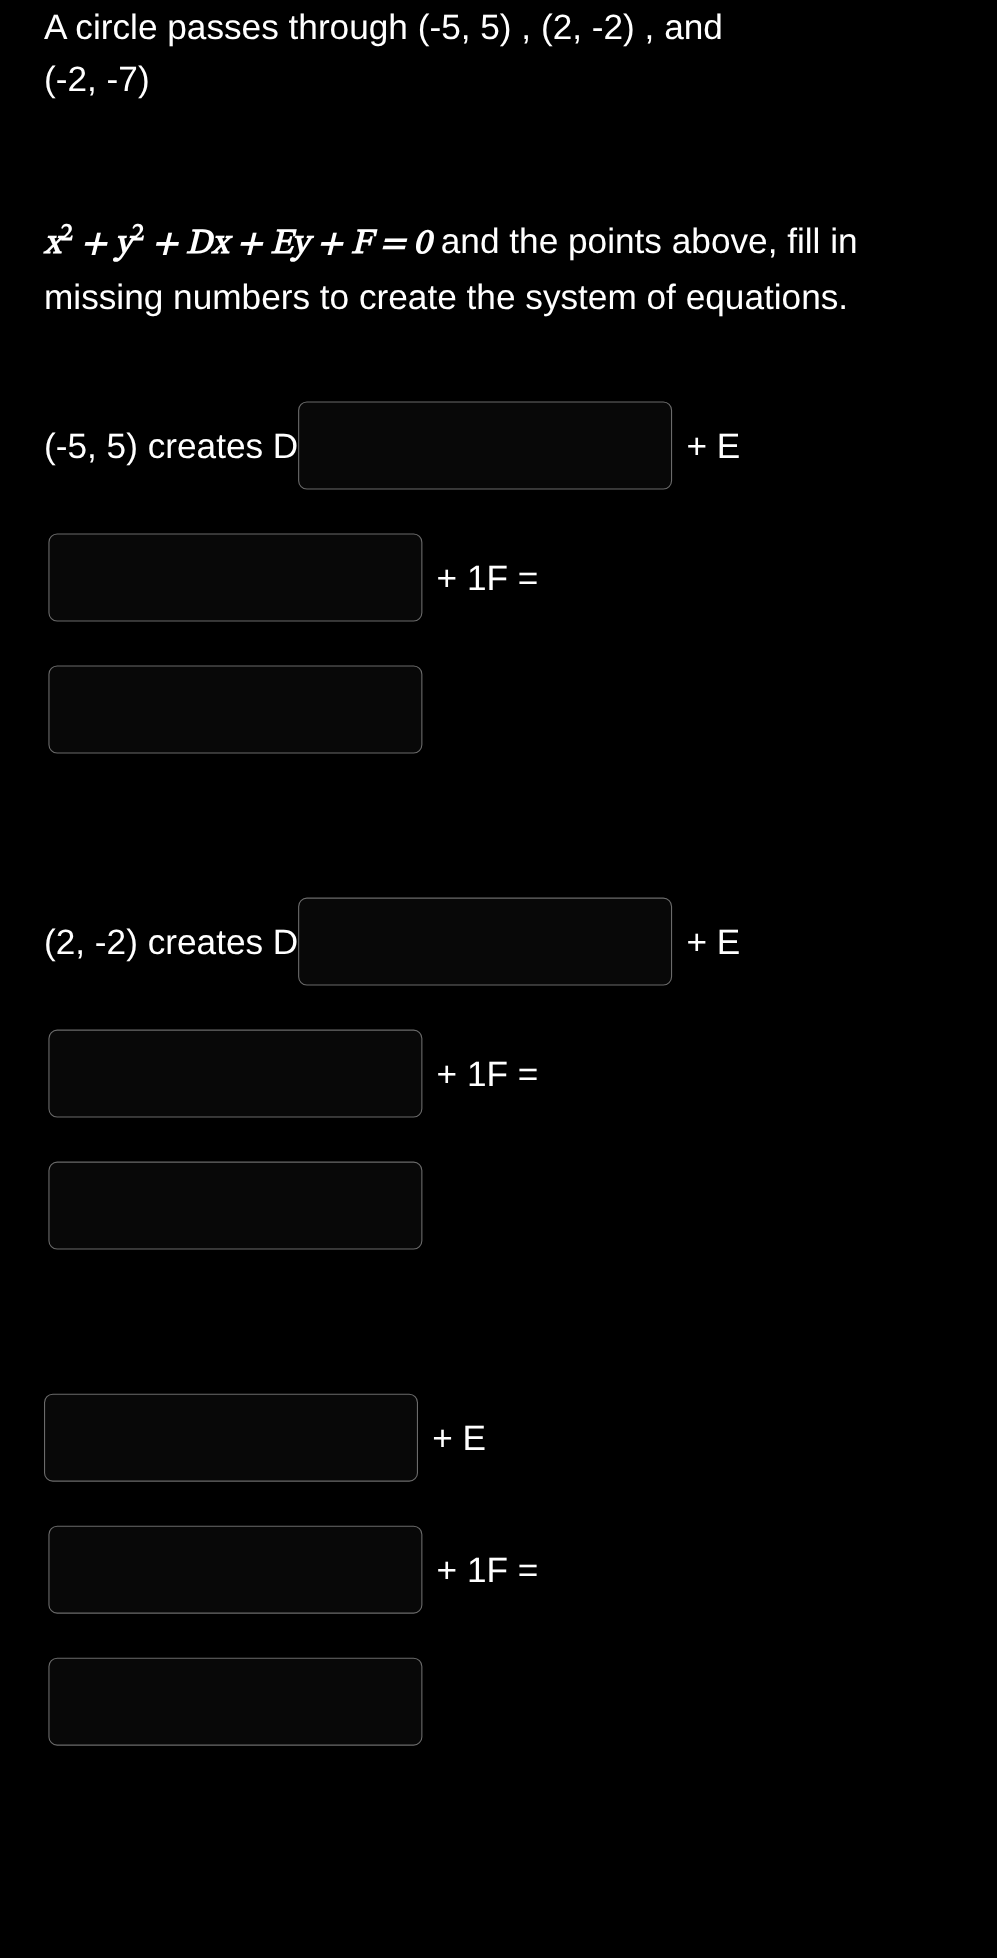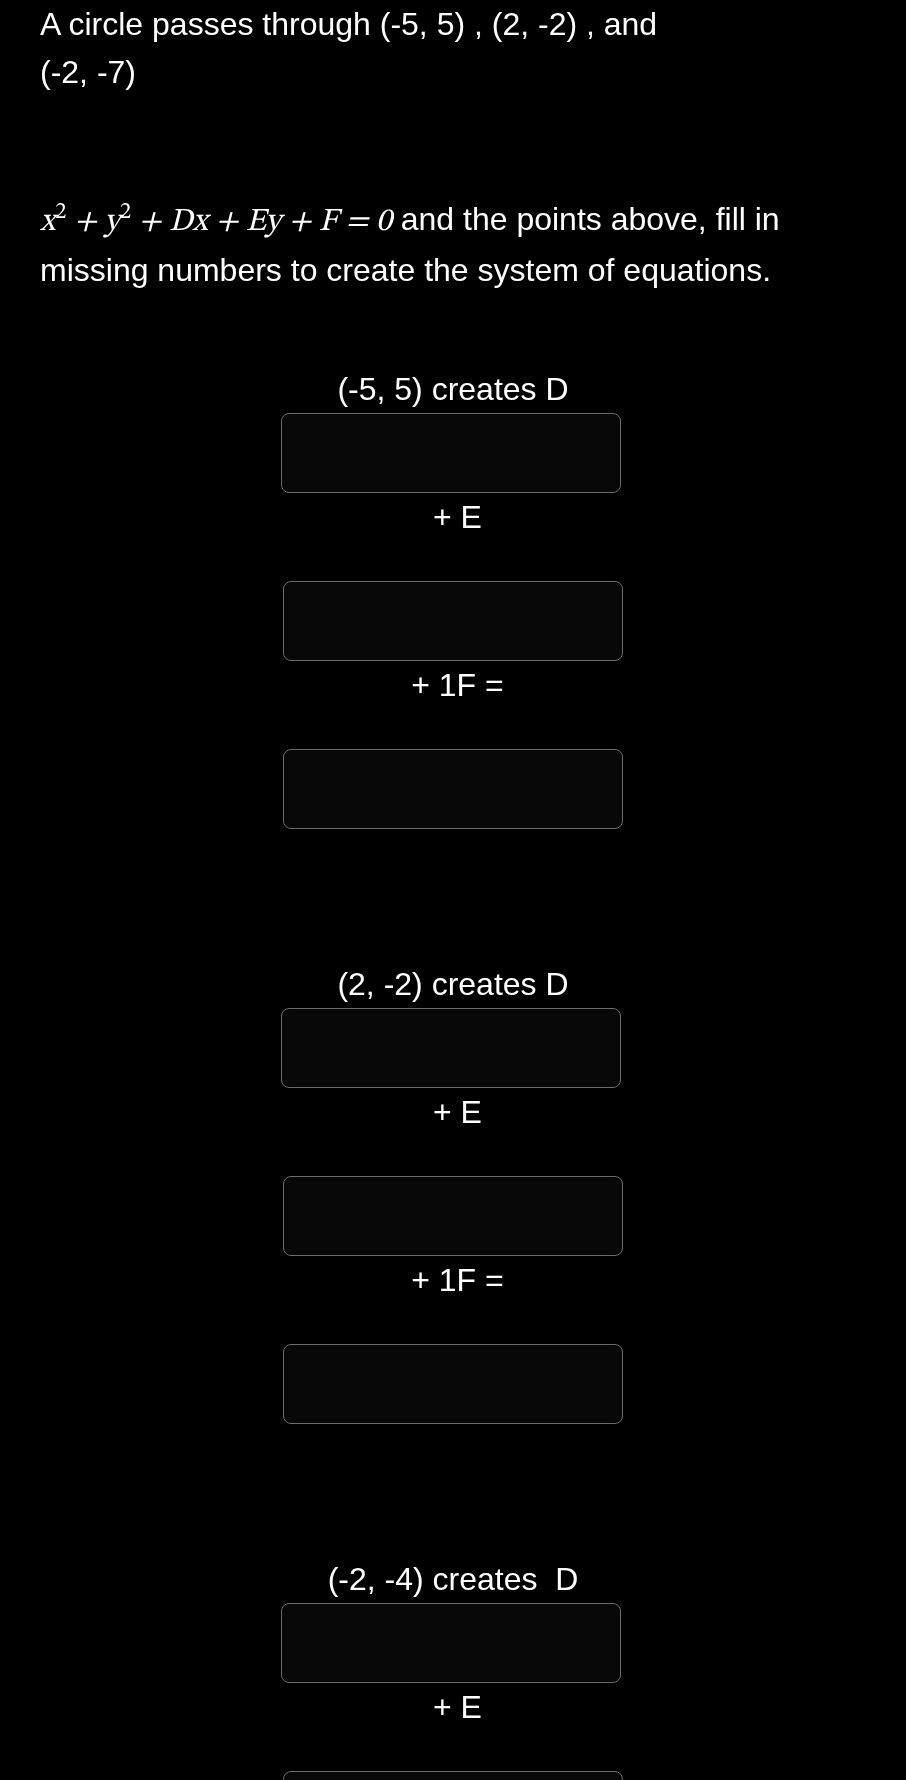--- a/index.html
+++ b/index.html
@@ -25,36 +25,35 @@
   }
   .problem-statement {
     margin-bottom: 40px;
   }
   .instructions {
     margin-bottom: 60px;
   }
   .math-bold {
     font-family: "Cambria Math", "STIX Two Math", Georgia, serif;
     font-style: italic;
-    font-weight: normal;
+    font-weight: bold;
   }
   .sup {
     font-size: 0.7em;
     vertical-align: super;
     font-style: normal;
   }
   .equation-group {
     margin-bottom: 80px;
   }
   .equation-line {
     display: flex;
     align-items: center;
     flex-wrap: wrap;
     margin-bottom: 40px;
-    flex-direction: column;
   }
   .text-segment {
     white-space: pre;
   }
   .input-box {
     display: inline-block;
     width: 340px;
     height: 80px;
     background: #080808;
     border: 1px solid #6b6b6b;
@@ -106,21 +105,20 @@
       <span class="input-box"></span>
       <span class="text-segment"> + 1F =</span>
     </div>
     <div class="equation-line">
       <span class="input-box"></span>
     </div>
   </div>
 
   <div class="equation-group">
     <div class="equation-line">
-      <span class="text-segment">(-2, -4) creates  D</span>
       <span class="input-box after-d"></span>
       <span class="text-segment"> + E</span>
     </div>
     <div class="equation-line">
       <span class="input-box"></span>
       <span class="text-segment"> + 1F =</span>
     </div>
     <div class="equation-line">
       <span class="input-box"></span>
     </div>

